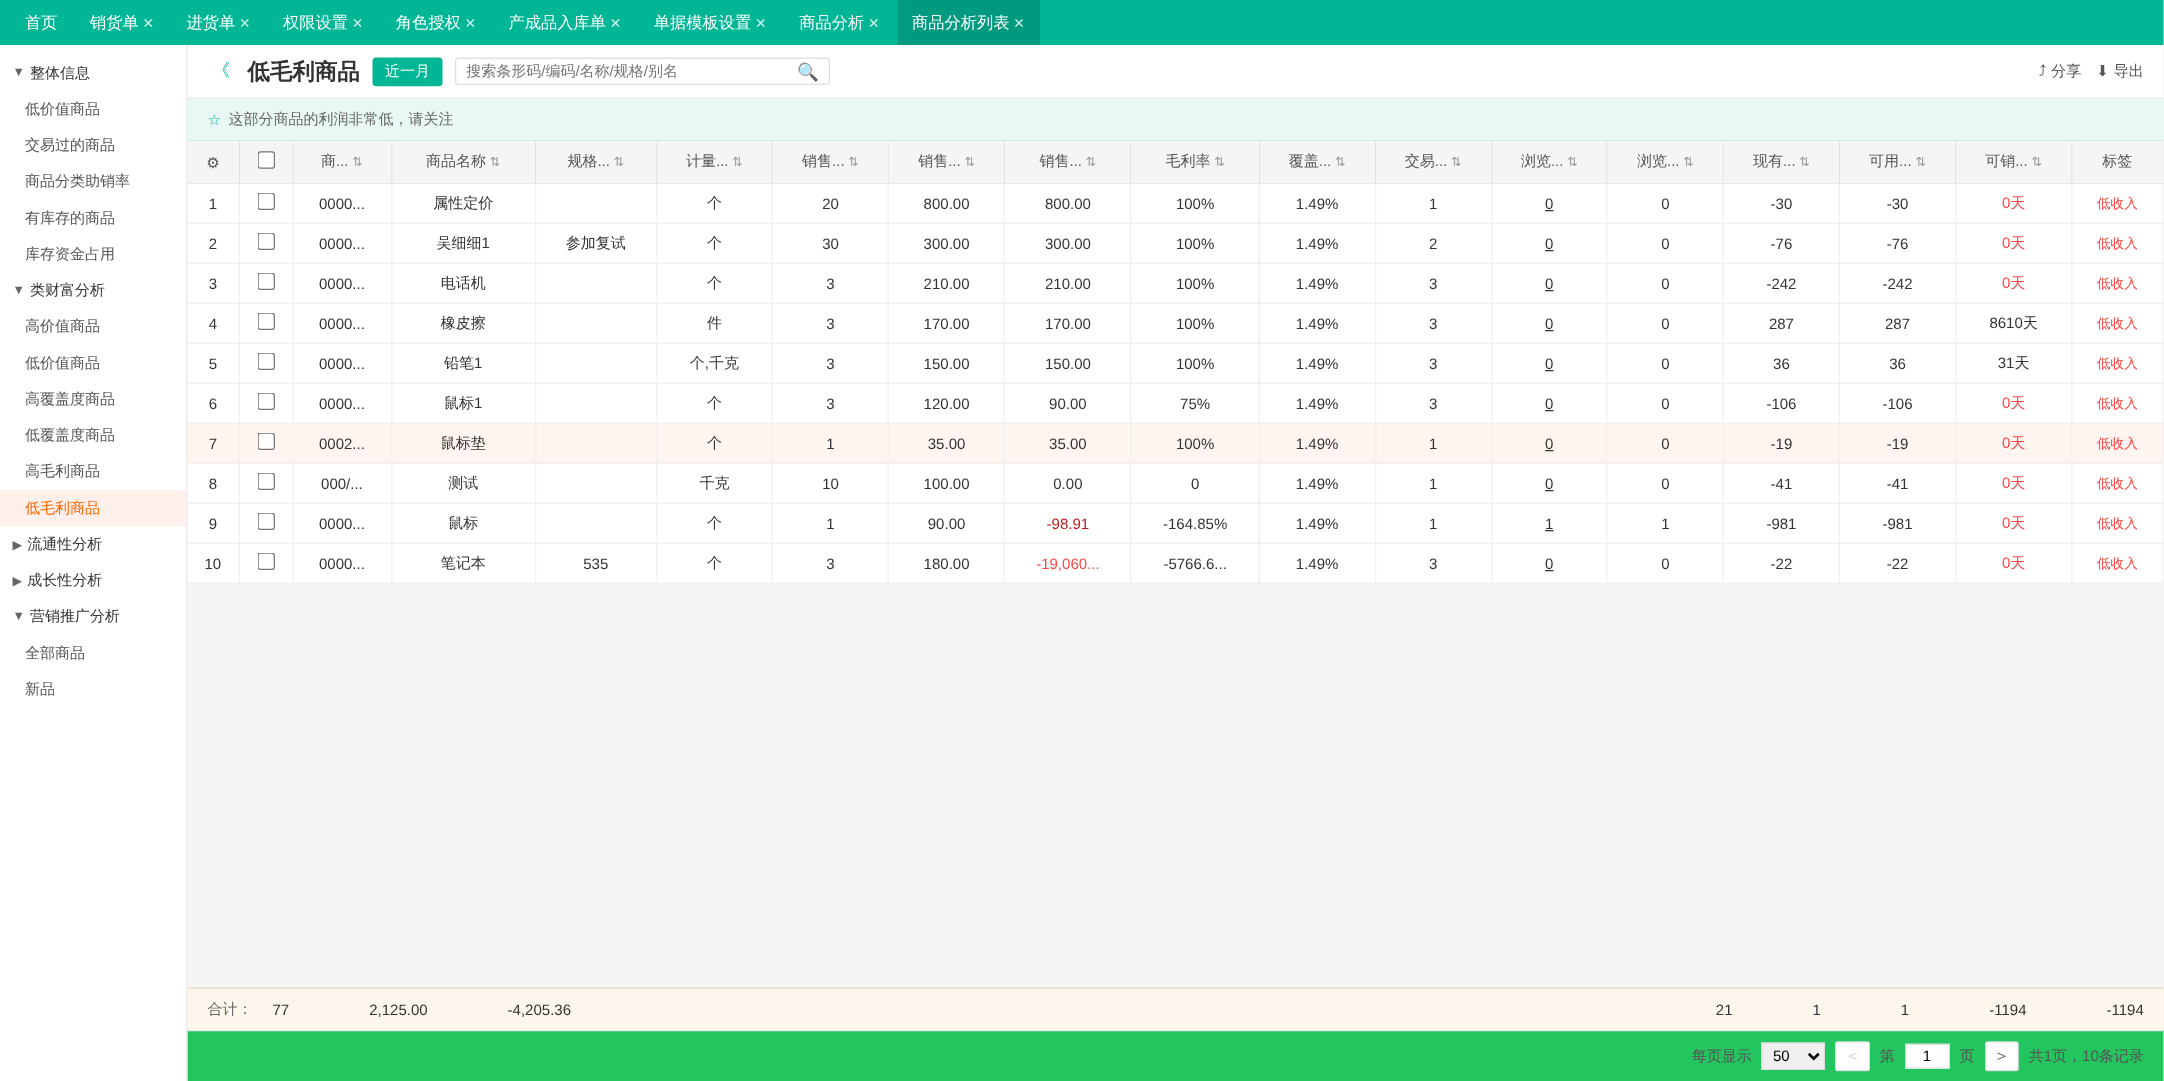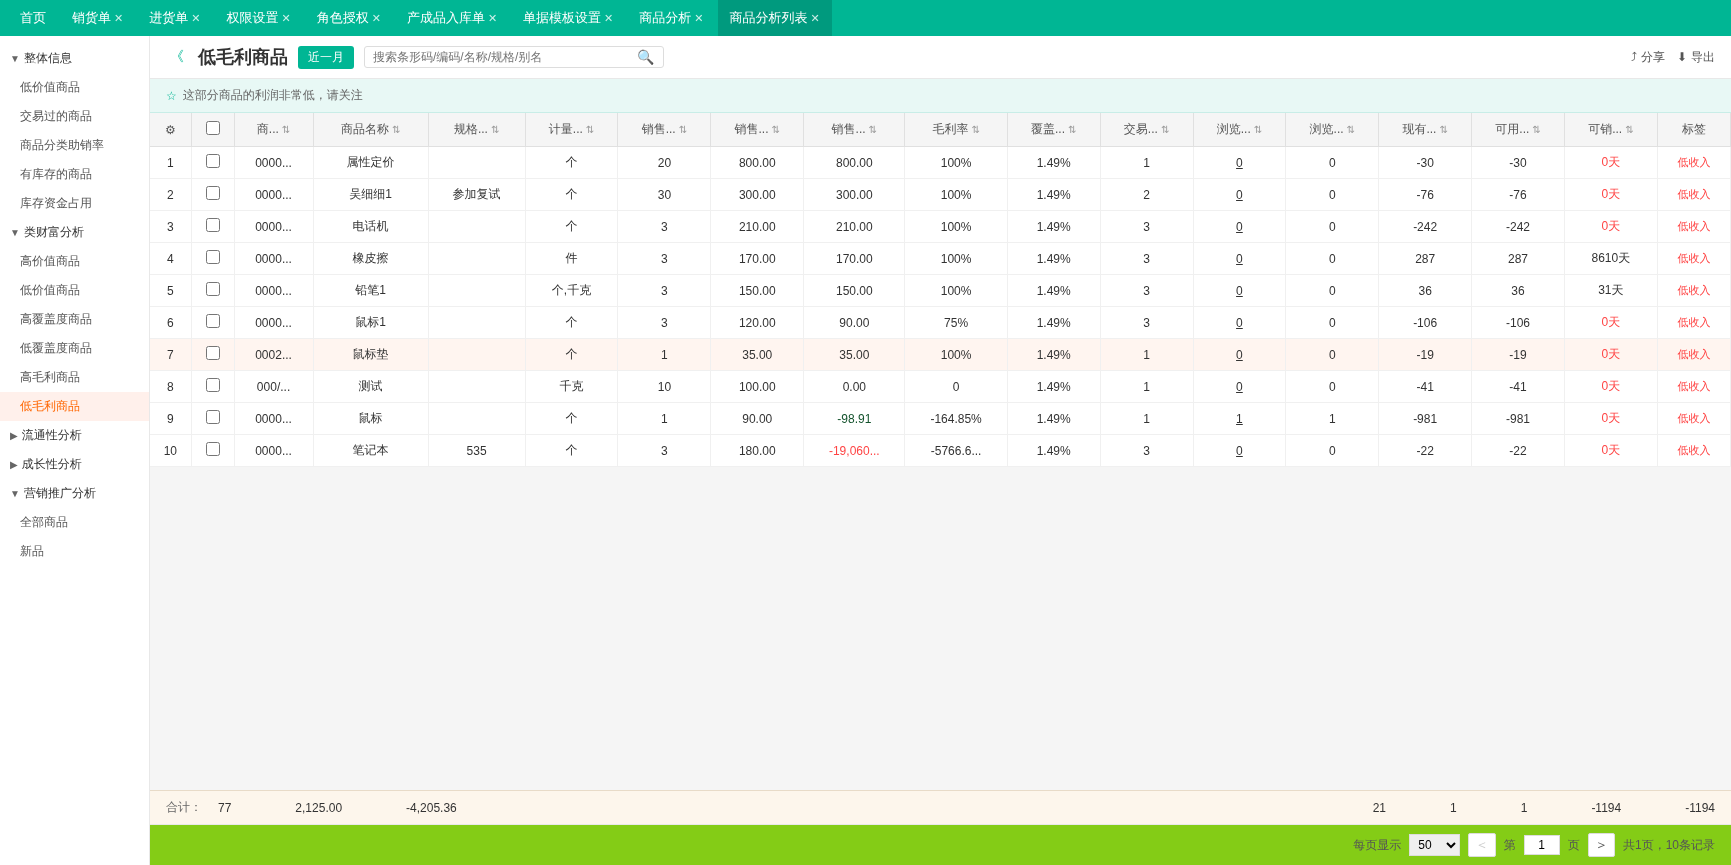--- a/index.html
+++ b/index.html
@@ -202,21 +202,21 @@
       gap: 64px;
       flex: 1;
     }
 
     
     .pagination-bar {
       display: flex;
       align-items: center;
       justify-content: flex-end;
       padding: 8px 16px;
-      background: #84cc16;
+      background: #22c55e;
       border-top: 1px solid #e8e8e8;
       gap: 8px;
       font-size: 12px;
       color: #555;
     }
     .pagination-bar select {
       border: 1px solid #ddd;
       padding: 2px 4px;
       font-size: 12px;
     }
@@ -651,21 +651,21 @@
     </tr>
             <tr>
       <td>9</td>
       <td><input type="checkbox" class="checkbox" style=""></td>
       <td>0000...</td>
       <td>鼠标</td>
       <td></td>
       <td>个</td>
       <td>1</td>
       <td>90.00</td>
-      <td style="color:#14532d">-98.91</td>
+      <td style="color:#b91c1c">-98.91</td>
       <td>-164.85%</td>
       <td>1.49%</td>
       <td>1</td>
       <td><span class="underline">1</span></td>
       <td>1</td>
       <td style="color:#333">-981</td>
       <td style="color:#333">-981</td>
       <td style="color:#ff4444">0天</td>
       <td><span class="tag-low">低收入</span></td>
     </tr>

